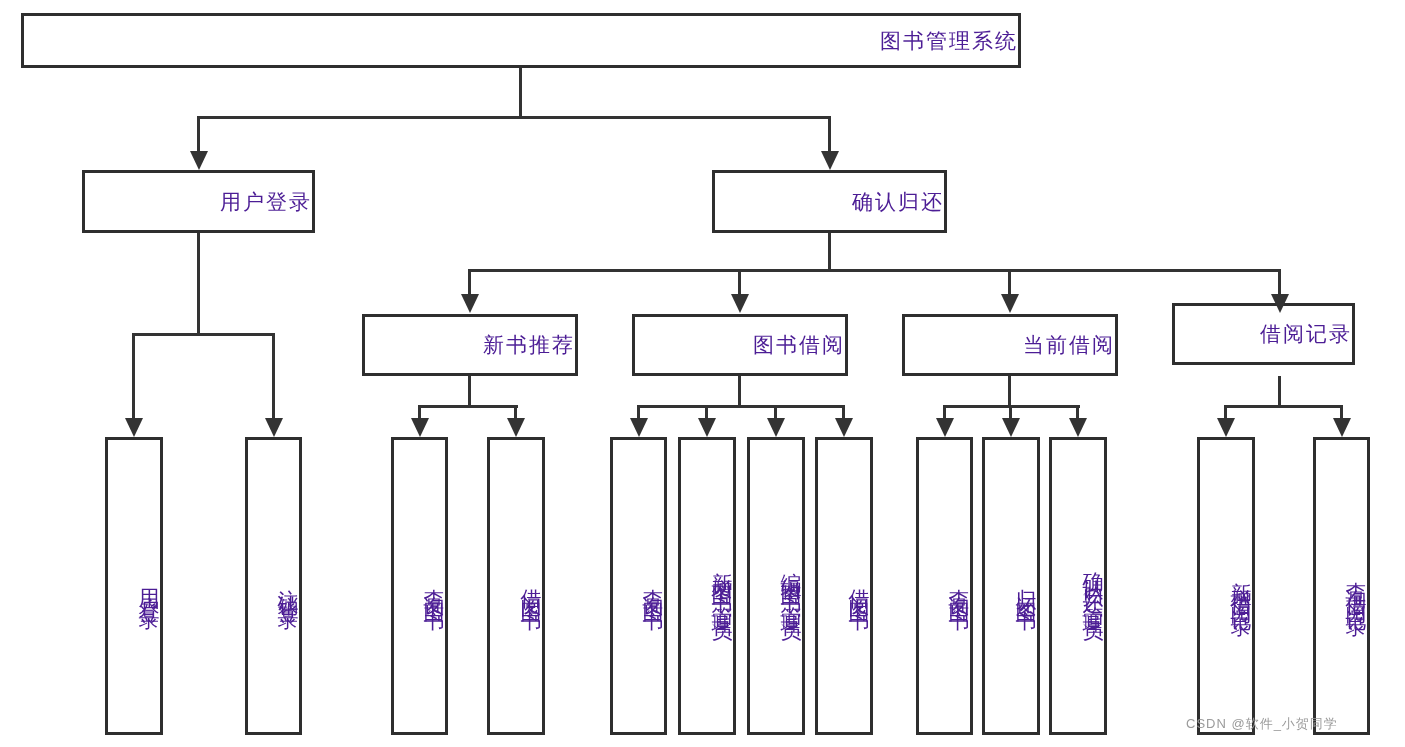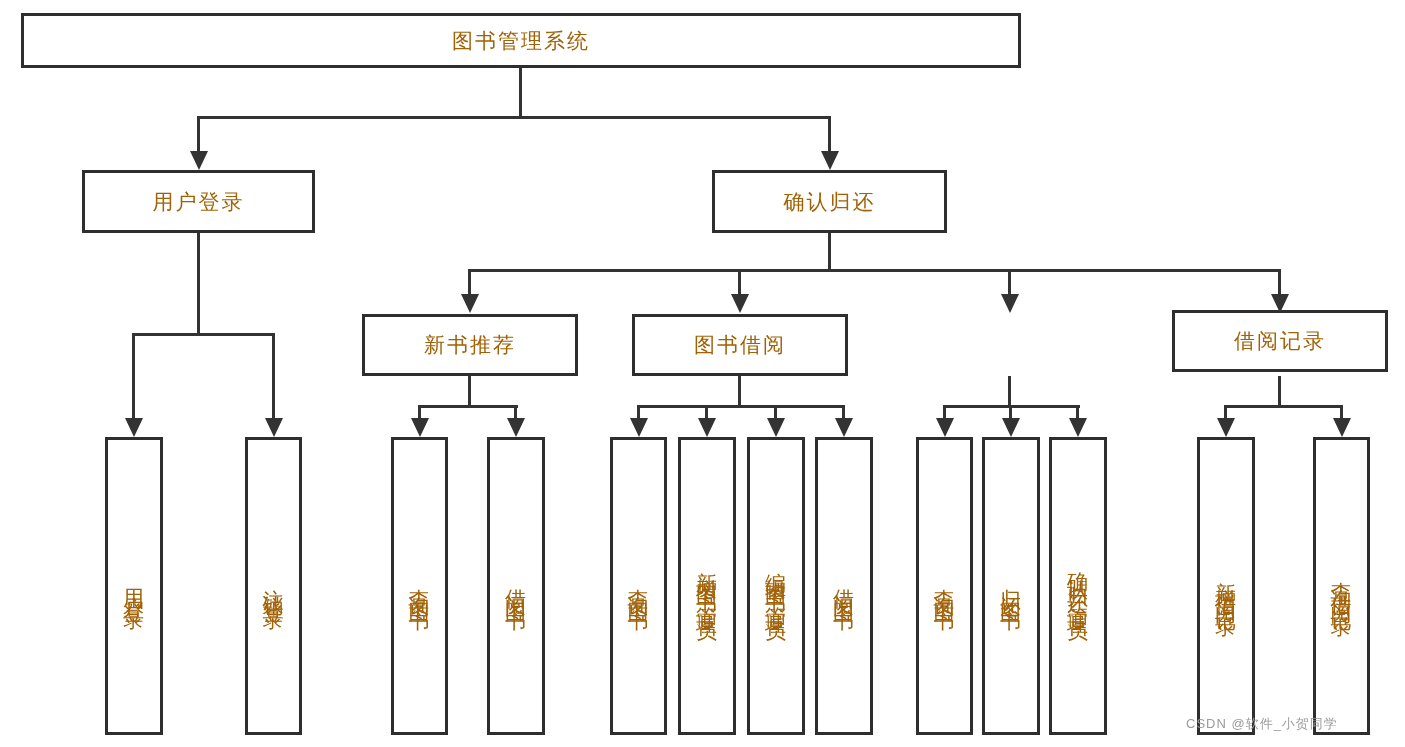--- a/index.html
+++ b/index.html
@@ -15,22 +15,22 @@
     background: #ffffff;
     overflow: hidden;
   }
   .node {
     position: absolute;
     box-sizing: border-box;
     border: 3px solid #2e2e2e;
     background: #ffffff;
     display: flex;
     align-items: center;
-    justify-content: center;
-    color: #a16207;
+    justify-content: flex-end;
+    color: #4c1d95;
   }
   .node .lbl {
     font-size: 21px;
     letter-spacing: 2px;
     white-space: nowrap;
   }
   .leaf .lbl {
     writing-mode: vertical-lr;
     text-orientation: mixed;
     font-size: 21px;
@@ -78,21 +78,24 @@
   <div class="node" style="left:712px;top:170px;width:235px;height:63px">
     <span class="lbl">确认归还</span>
   </div>
 
   <div class="node" style="left:632px;top:314px;width:216px;height:62px">
     <span class="lbl">图书借阅</span>
   </div>
   <div class="node" style="left:362px;top:314px;width:216px;height:62px">
     <span class="lbl">新书推荐</span>
   </div>
-  <div class="node" style="left:1172px;top:310px;width:216px;height:62px">
+  <div class="node" style="left:902px;top:314px;width:216px;height:62px">
+    <span class="lbl">当前借阅</span>
+  </div>
+  <div class="node" style="left:1172px;top:303px;width:183px;height:62px">
     <span class="lbl">借阅记录</span>
   </div>
 
   <div class="node leaf" style="left:105px;top:437px;width:58px;height:298px">
     <span class="lbl">用户登录</span>
   </div>
   <div class="node leaf" style="left:245px;top:437px;width:57px;height:298px">
     <span class="lbl">注销登录</span>
   </div>
 

